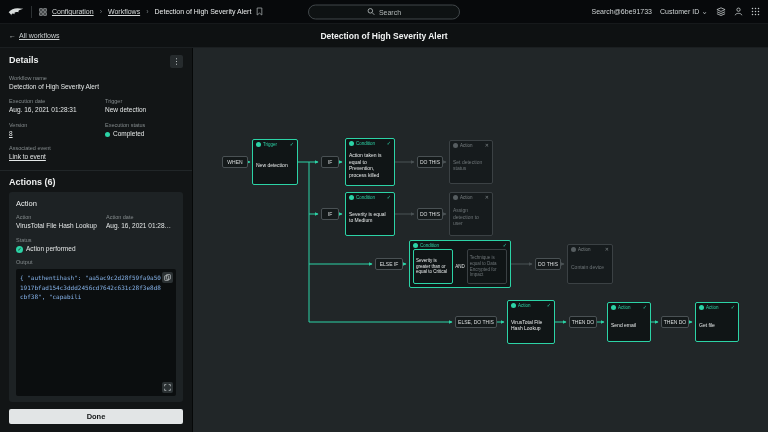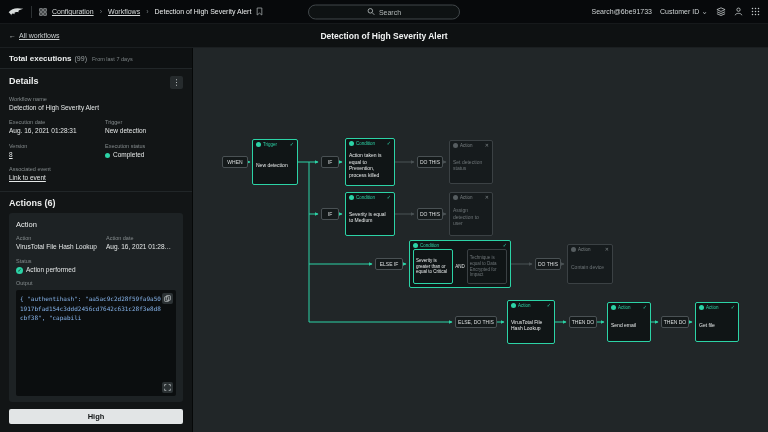--- a/index.html
+++ b/index.html
@@ -162,25 +162,20 @@
     <span>←</span>
     <span class="lbl">All workflows</span>
   </span>
   <span class="page-title">Detection of High Severity Alert</span>
 </div>
 
 <div class="main">
 
   <aside class="sidebar">
 
-    <div class="total-row">
-      <span class="total-label">Total executions</span>
-      <span class="total-count">(99)</span>
-      <span class="total-period">From last 7 days</span>
-    </div>
 
     <div class="details">
       <div class="sec-title-row">
         <span class="sec-title">Details</span>
         <span class="kebab-btn">⋮</span>
       </div>
       <div class="field">
         <div class="field-label">Workflow name</div>
         <div class="field-value">Detection of High Severity Alert</div>
       </div>
@@ -248,21 +243,21 @@
           </span>
           <span class="code-btn expand-btn">
             <svg width="7" height="7" viewBox="0 0 12 12">
                 <path d="M1 4V1h3M8 1h3v3M11 8v3H8M4 11H1V8" fill="none" stroke="#c4c9ca" stroke-width="1.2"></path>
               </svg>
           </span>
         </div>
       </div>
     </div>
 
-    <button class="done-btn">High</button>
+    <button class="done-btn">Done</button>
   </aside>
 
   <div class="canvas">
 
     <svg class="wires" width="575" height="384" viewBox="0 0 575 384">
       <defs>
         <marker id="ag" markerWidth="5" markerHeight="5" refX="3.5" refY="2" orient="auto" markerUnits="userSpaceOnUse">
             <path d="M0 0 L4 2 L0 4 Z" fill="#2cd3a6"></path>
           </marker>
         <marker id="ad" markerWidth="5" markerHeight="5" refX="3.5" refY="2" orient="auto" markerUnits="userSpaceOnUse">

